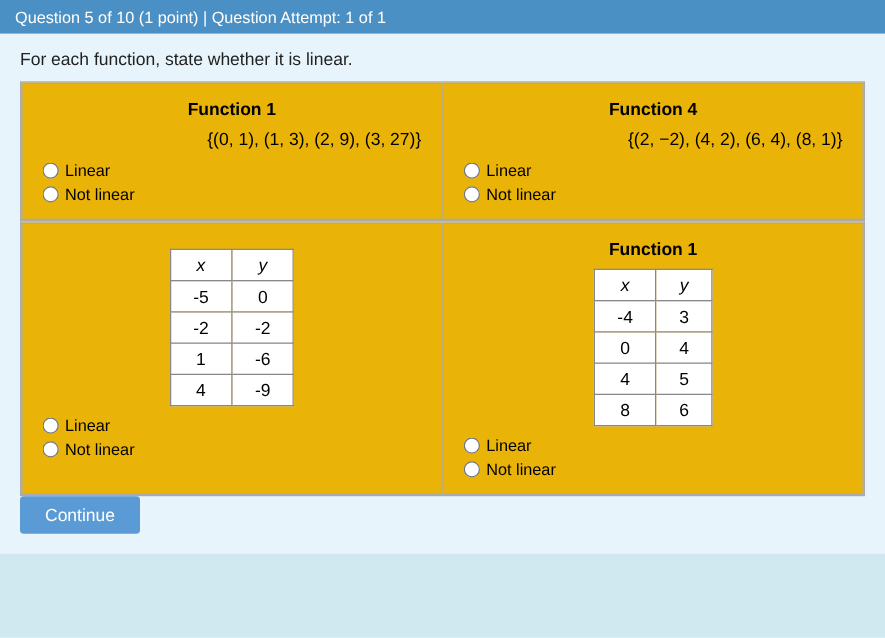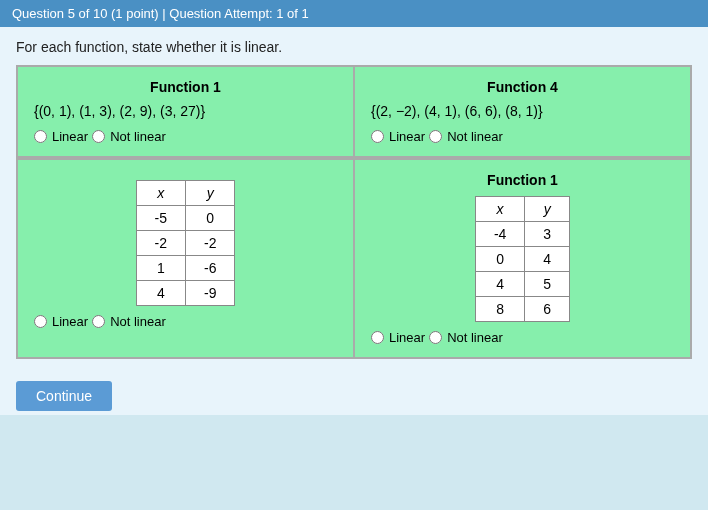--- a/index.html
+++ b/index.html
@@ -12,54 +12,54 @@
     }
     .header-bar {
       background: #4a90c4;
       color: white;
       padding: 6px 12px;
       font-size: 13px;
       font-weight: normal;
     }
     .main-content {
       background: #e8f4fb;
-      padding: 12px 16px 4px 16px;
+      padding: 12px 16px 16px 16px;
     }
     .instruction {
       font-size: 14px;
       color: #222;
       margin-bottom: 10px;
     }
     .grid-2col {
       display: grid;
       grid-template-columns: 1fr 1fr;
       gap: 0;
       border: 1px solid #aaa;
       background: white;
     }
     .function-cell {
       border: 1px solid #aaa;
       padding: 12px 16px;
-      background: #86efac;
+      background: #eab308;
     }
     .function-title {
       text-align: center;
       font-weight: bold;
       margin-bottom: 8px;
       font-size: 14px;
     }
     .function-set {
-      text-align: left;
+      text-align: right;
       font-size: 14px;
       margin-bottom: 10px;
       font-style: normal;
     }
     .radio-group {
       display: flex;
-      flex-direction: row;
+      flex-direction: column;
       gap: 4px;
       margin-top: 6px;
     }
     .radio-label {
       display: flex;
       align-items: center;
       gap: 5px;
       font-size: 13px;
       cursor: pointer;
     }
@@ -88,21 +88,21 @@
       background: white;
     }
     .continue-btn {
       background: #5b9bd5;
       color: white;
       border: none;
       padding: 7px 20px;
       font-size: 14px;
       border-radius: 3px;
       cursor: pointer;
-      margin-top: 22px;
+      margin-top: 0;
       text-align: center;
     }
   </style>
 </head>
 <body>
 
 <div class="header-bar">
   <span>Question 5 of 10 (1 point) | Question Attempt: 1 of 1</span>
 </div>
 
@@ -124,21 +124,21 @@
         <label class="radio-label">
           <input type="radio" name="f1" value="notlinear" style="">
           <span>Not linear</span>
         </label>
       </div>
     </div>
 
     <div class="function-cell">
       <div class="function-title">Function 4</div>
       <div class="function-set">
-        <span>{(2, −2), (4, 1), (6, 6), (8, 1)}</span>
+        <span>{(2, −2), (4, 2), (6, 4), (8, 1)}</span>
       </div>
       <div class="radio-group">
         <label class="radio-label">
           <input type="radio" name="f2" value="linear" style="">
           <span>Linear</span>
         </label>
         <label class="radio-label">
           <input type="radio" name="f2" value="notlinear" style="">
           <span>Not linear</span>
         </label>

